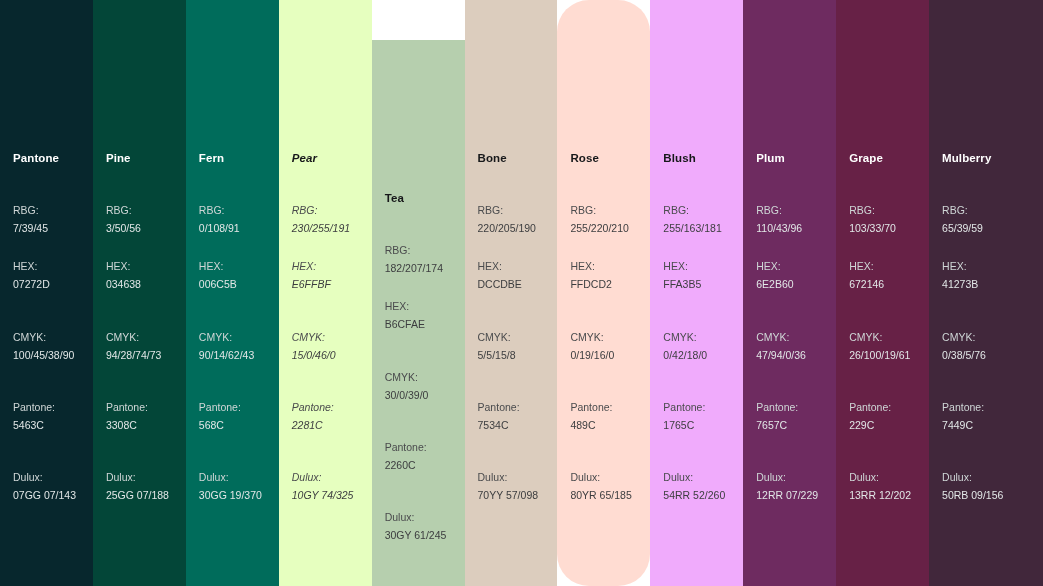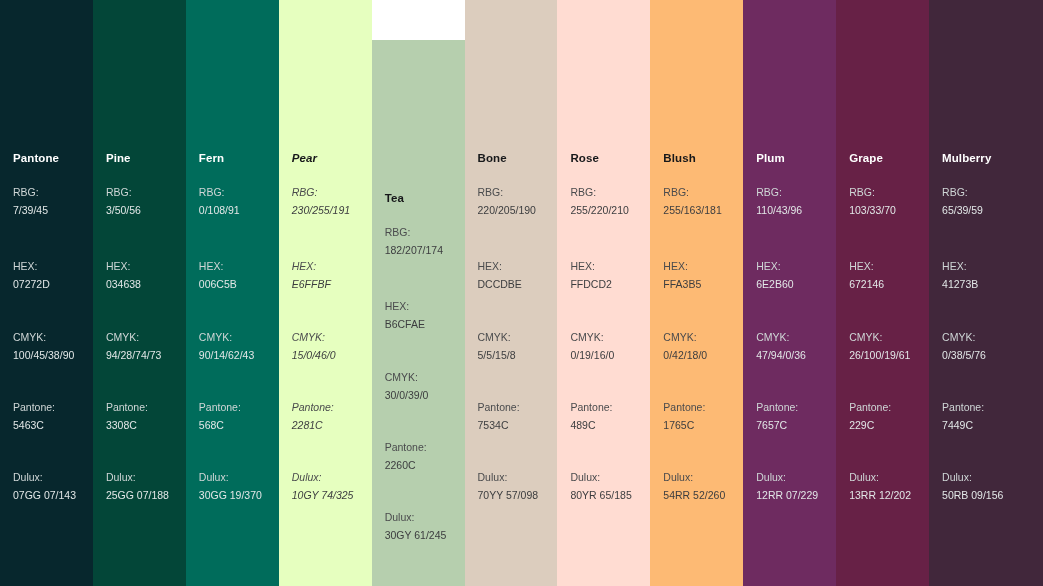--- a/index.html
+++ b/index.html
@@ -38,21 +38,21 @@
     line-height: 14px;
     white-space: nowrap;
   }
   .field {
     position: absolute;
     left: 13px;
     font-size: 10.5px;
     line-height: 17.5px;
     white-space: nowrap;
   }
-  .field-rbg    { top: 184px; }
+  .field-rbg    { top: 202px; }
   .field-hex    { top: 258px; }
   .field-cmyk   { top: 329px; }
   .field-pantone{ top: 399px; }
   .field-dulux  { top: 469px; }
 
   .field .label,
   .field .value {
     display: block;
   }
 
@@ -201,21 +201,21 @@
       </div>
       <div class="field field-pantone">
         <span class="label">Pantone:</span>
         <span class="value">7534C</span>
       </div>
       <div class="field field-dulux">
         <span class="label">Dulux:</span>
         <span class="value">70YY 57/098</span>
       </div>
     </div>
-    <div class="swatch on-light" style="background: rgb(255, 220, 210);">
+    <div class="swatch on-light" style="background: rgb(255, 220, 210); border-radius: 32px;">
       <div class="swatch-name">Rose</div>
       <div class="field field-rbg">
         <span class="label">RBG:</span>
         <span class="value">255/220/210</span>
       </div>
       <div class="field field-hex">
         <span class="label">HEX:</span>
         <span class="value">FFDCD2</span>
       </div>
       <div class="field field-cmyk">
@@ -224,21 +224,21 @@
       </div>
       <div class="field field-pantone">
         <span class="label">Pantone:</span>
         <span class="value">489C</span>
       </div>
       <div class="field field-dulux">
         <span class="label">Dulux:</span>
         <span class="value">80YR 65/185</span>
       </div>
     </div>
-    <div class="swatch on-light" style="background: #fdba74;">
+    <div class="swatch on-light" style="background: #f0abfc;">
       <div class="swatch-name">Blush</div>
       <div class="field field-rbg">
         <span class="label">RBG:</span>
         <span class="value">255/163/181</span>
       </div>
       <div class="field field-hex">
         <span class="label">HEX:</span>
         <span class="value">FFA3B5</span>
       </div>
       <div class="field field-cmyk">

